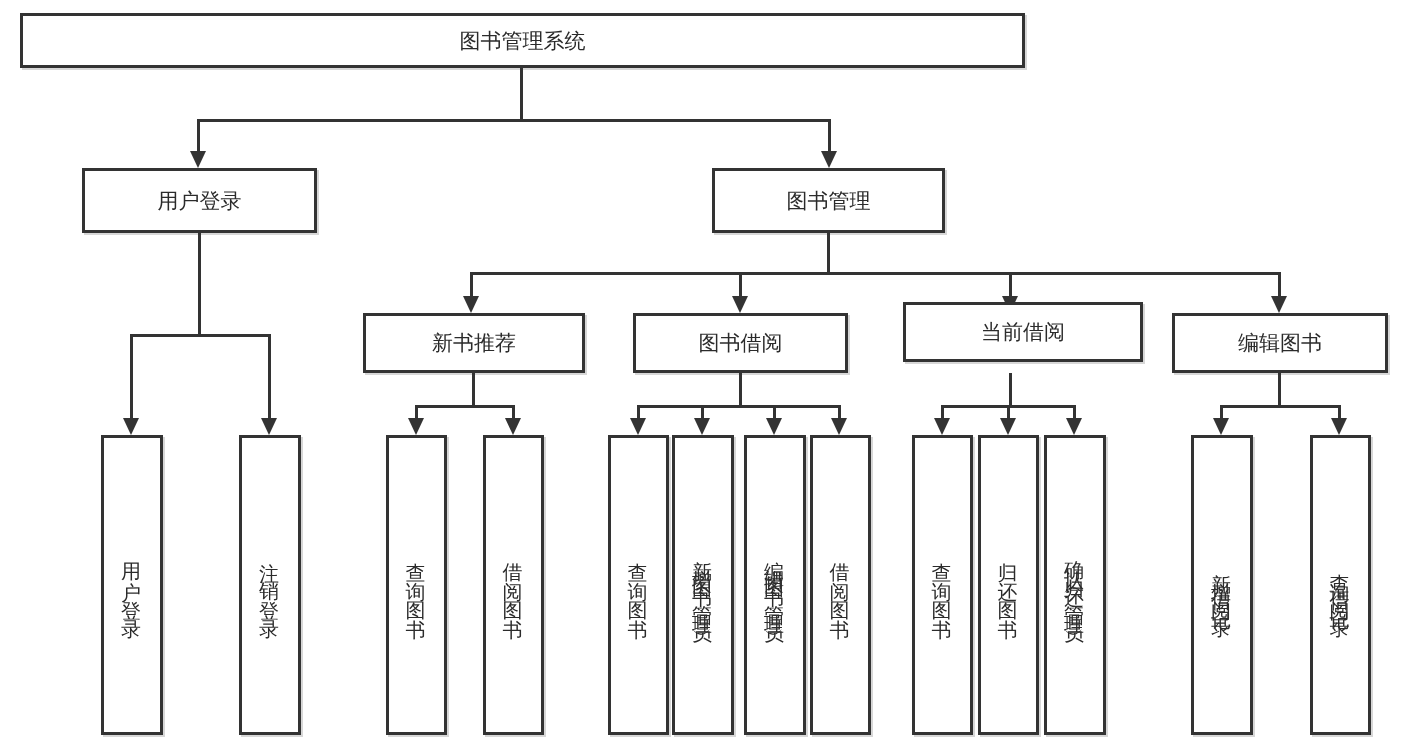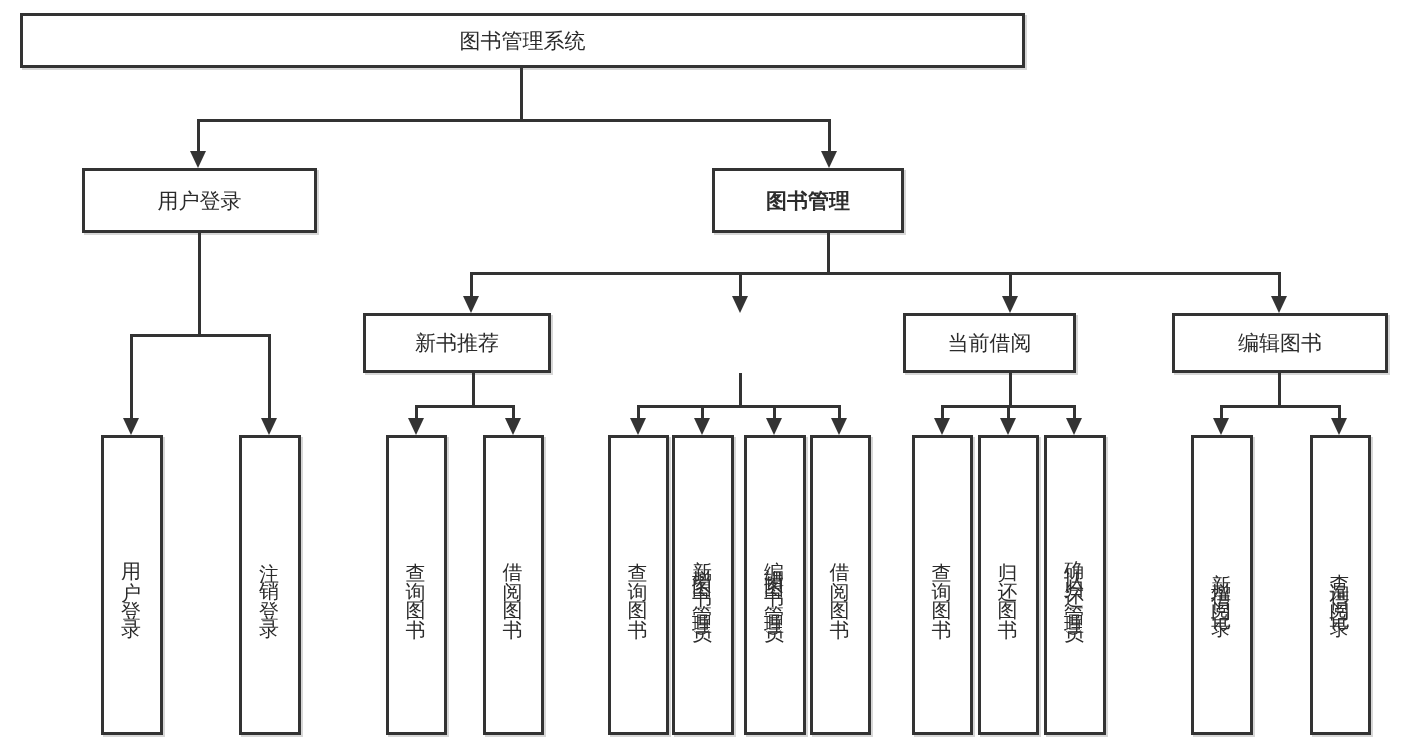--- a/index.html
+++ b/index.html
@@ -57,21 +57,21 @@
   <div class="vline" style="left:520px;top:68px;height:52px;"></div>
   <div class="hline" style="left:197px;top:119px;width:634px;"></div>
   <div class="vline" style="left:197px;top:119px;height:34px;"></div>
   <div class="arrow" style="left:190px;top:151px;"></div>
   <div class="vline" style="left:828px;top:119px;height:34px;"></div>
   <div class="arrow" style="left:821px;top:151px;"></div>
 
   <div class="box l2-box" style="left:82px;top:168px;width:235px;height:65px;">
     <span>用户登录</span>
   </div>
-  <div class="box l2-box" style="left:712px;top:168px;width:192px;height:65px;font-weight:bold;">
+  <div class="box l2-box" style="left:712px;top:168px;width:233px;height:65px;">
     <span>图书管理</span>
   </div>
 
   <div class="vline" style="left:198px;top:233px;height:102px;"></div>
   <div class="hline" style="left:130px;top:334px;width:141px;"></div>
   <div class="vline" style="left:130px;top:334px;height:86px;"></div>
   <div class="arrow" style="left:123px;top:418px;"></div>
   <div class="vline" style="left:268px;top:334px;height:86px;"></div>
   <div class="arrow" style="left:261px;top:418px;"></div>
 
@@ -79,24 +79,27 @@
   <div class="hline" style="left:470px;top:272px;width:810px;"></div>
   <div class="vline" style="left:470px;top:272px;height:26px;"></div>
   <div class="arrow" style="left:463px;top:296px;"></div>
   <div class="vline" style="left:739px;top:272px;height:26px;"></div>
   <div class="arrow" style="left:732px;top:296px;"></div>
   <div class="vline" style="left:1009px;top:272px;height:26px;"></div>
   <div class="arrow" style="left:1002px;top:296px;"></div>
   <div class="vline" style="left:1278px;top:272px;height:26px;"></div>
   <div class="arrow" style="left:1271px;top:296px;"></div>
 
-  <div class="box l3-box" style="left:363px;top:313px;width:188px;height:60px;">
+  <div class="box l3-box" style="left:363px;top:313px;width:222px;height:60px;">
     <span>新书推荐</span>
   </div>
-  <div class="box l3-box" style="left:903px;top:313px;width:173px;height:60px;">
+  <div class="box l3-box" style="left:633px;top:313px;width:215px;height:60px;">
+    <span>图书借阅</span>
+  </div>
+  <div class="box l3-box" style="left:903px;top:302px;width:240px;height:60px;">
     <span>当前借阅</span>
   </div>
   <div class="box l3-box" style="left:1172px;top:313px;width:216px;height:60px;">
     <span>编辑图书</span>
   </div>
 
   <div class="vline" style="left:472px;top:373px;height:33px;"></div>
   <div class="hline" style="left:415px;top:405px;width:100px;"></div>
   <div class="vline" style="left:415px;top:405px;height:16px;"></div>
   <div class="arrow" style="left:408px;top:418px;"></div>

